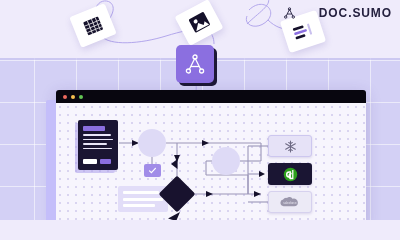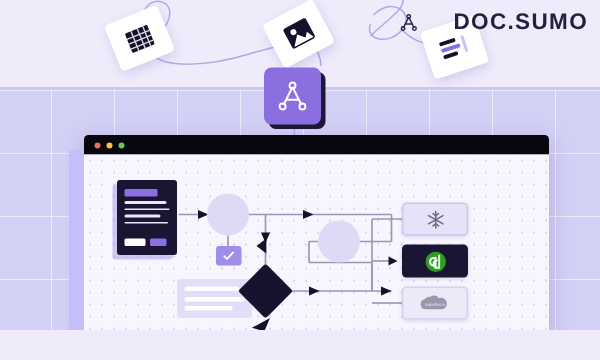--- a/index.html
+++ b/index.html
@@ -33,21 +33,21 @@
     box-shadow:0 3px 7px rgba(80,60,160,.17);
     display:flex; align-items:center; justify-content:center;
   }
   .fc-table { left:74px; top:9px;  width:38px; height:33px; transform:rotate(-22deg); }
   .fc-image { left:180px; top:6px; width:38px; height:33px; transform:rotate(-28deg); }
   .fc-text  { left:284px; top:15px; width:38px; height:33px; transform:rotate(-18deg); }
 
   
   .logo { position:absolute; right:8px; top:6px; display:flex; align-items:center; gap:4px; }
   .logo-word {
-    font-size:15px; font-weight:bold; letter-spacing:.9px; color:#24203f;
+    font-size:12px; font-weight:bold; letter-spacing:.9px; color:#24203f;
     font-family:"Liberation Sans", sans-serif; white-space:nowrap;margin-left:20px;
   }
 
   
   .hub { position:absolute; left:176px; top:45px; width:38px; height:38px; }
   .hub-shadow { position:absolute; left:3px; top:3px; width:38px; height:38px; background:#1d1836; border-radius:5px; }
   .hub-face {
     position:absolute; left:0; top:0; width:38px; height:38px;
     background:#8b6fe0; border-radius:5px; display:flex; align-items:center; justify-content:center;
   }

